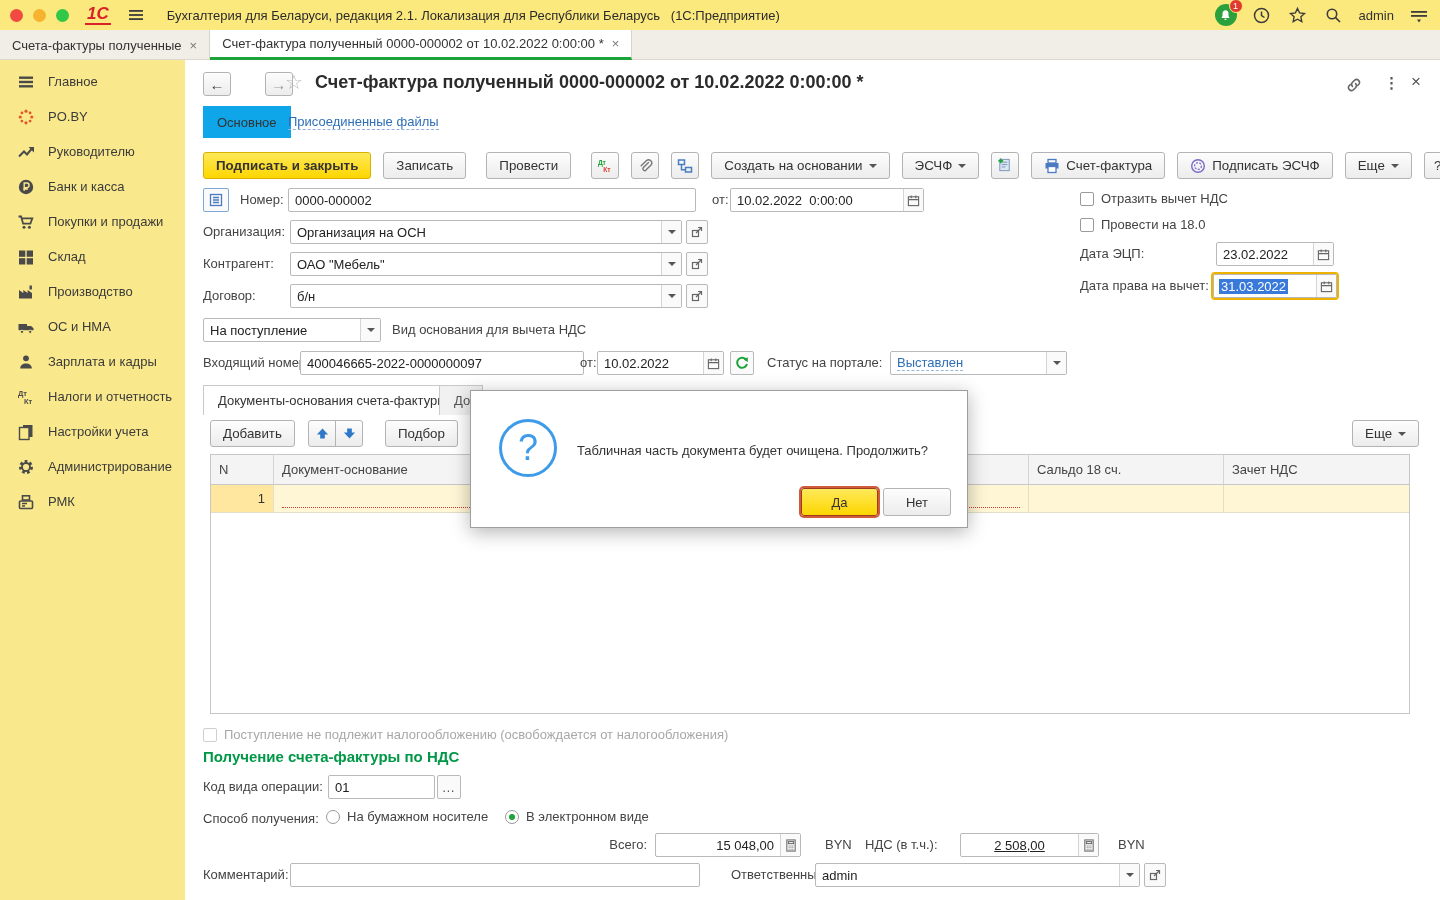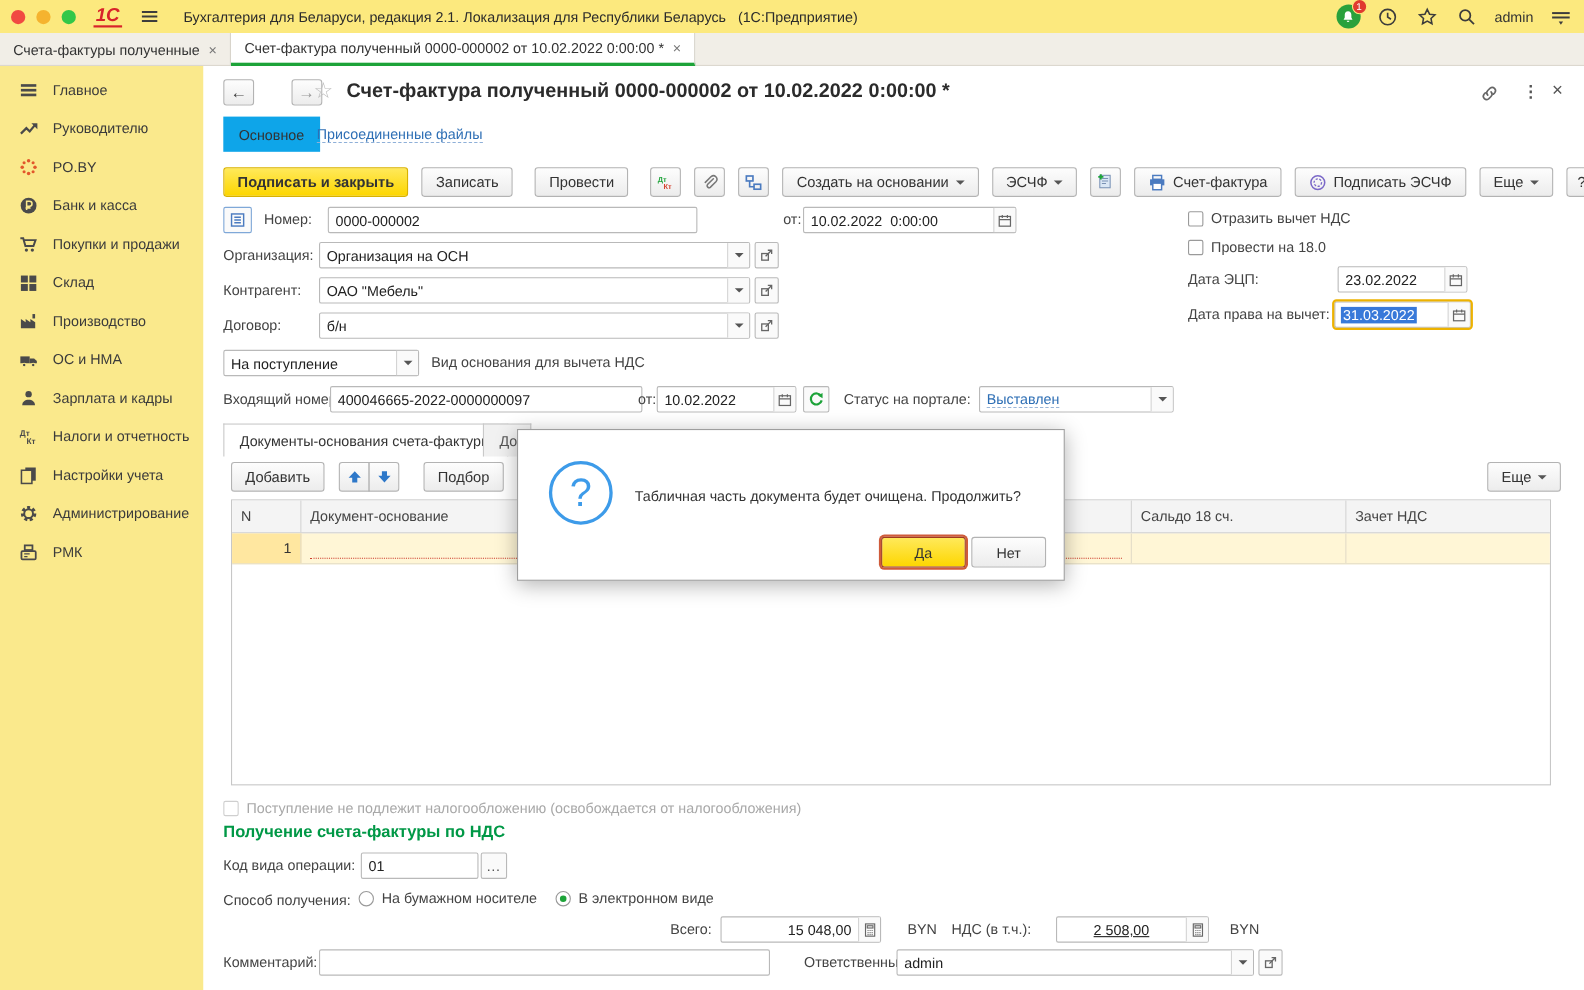--- a/index.html
+++ b/index.html
@@ -147,39 +147,39 @@
           <g fill="#4a4a4a">
             <rect x="2" y="3.5" width="14" height="2.4"></rect>
             <rect x="2" y="7.8" width="14" height="2.4"></rect>
             <rect x="2" y="12.1" width="14" height="2.4"></rect>
           </g>
         </svg>
       <span>Главное</span>
     </div>
     <div class="snav">
       <svg width="18" height="18" viewBox="0 0 18 18">
-          <path d="M2 13.5 L7 8.5 L10 11.5 L14.5 6" fill="none" stroke="#4a4a4a" stroke-width="2"></path>
-          <polygon points="11.5,4 17,4 17,9.5" fill="#4a4a4a"></polygon>
-        </svg>
-      <span>Руководителю</span>
-    </div>
-    <div class="snav">
-      <svg width="18" height="18" viewBox="0 0 18 18">
           <g fill="#e2572b">
             <circle cx="9" cy="3.2" r="1.6"></circle>
             <circle cx="13.1" cy="4.9" r="1.4"></circle>
             <circle cx="14.8" cy="9" r="1.6"></circle>
             <circle cx="13.1" cy="13.1" r="1.4"></circle>
             <circle cx="9" cy="14.8" r="1.6"></circle>
             <circle cx="4.9" cy="13.1" r="1.4"></circle>
             <circle cx="3.2" cy="9" r="1.6"></circle>
             <circle cx="4.9" cy="4.9" r="1.4"></circle>
           </g>
         </svg>
       <span>PO.BY</span>
+    </div>
+    <div class="snav">
+      <svg width="18" height="18" viewBox="0 0 18 18">
+          <path d="M2 13.5 L7 8.5 L10 11.5 L14.5 6" fill="none" stroke="#4a4a4a" stroke-width="2"></path>
+          <polygon points="11.5,4 17,4 17,9.5" fill="#4a4a4a"></polygon>
+        </svg>
+      <span>Руководителю</span>
     </div>
     <div class="snav">
       <svg width="18" height="18" viewBox="0 0 18 18">
           <circle cx="9" cy="9" r="7.2" fill="#4a4a4a"></circle>
           <path d="M7.2 12.8V5h2.6a2.3 2.3 0 0 1 0 4.6H7.2 M6.2 11h4.6" fill="none" stroke="#fae98c" stroke-width="1.4"></path>
         </svg>
       <span>Банк и касса</span>
     </div>
     <div class="snav">
       <svg width="18" height="18" viewBox="0 0 18 18">
@@ -349,21 +349,21 @@
     </div>
 
     
     <button class="sq-btn" style="left:18px;top:128px;width:26px;border-color:#7fa8d8">
       <svg width="14" height="14" viewBox="0 0 14 14" fill="none" stroke="#4b7bc0" stroke-width="1.3">
           <rect x="1.5" y="1.5" width="11" height="11"></rect>
           <path d="M4 4.5h6M4 7h6M4 9.5h6"></path>
         </svg>
     </button>
     <span class="lbl" style="left:55px;top:132px">Номер:</span>
-    <div class="fld" style="left:113px;top:128px;width:336px">
+    <div class="fld" style="left:103px;top:128px;width:408px">
       <input class="txt" value="0000-000002" style="">
     </div>
     <span class="lbl" style="left:527px;top:132px">от:</span>
     <div class="fld" style="left:545px;top:128px;width:194px">
       <input class="txt" value="10.02.2022  0:00:00" style="">
       <span class="dd">
         <svg width="13" height="13" viewBox="0 0 14 14" fill="none" stroke="#666" stroke-width="1.2">
             <rect x="1.5" y="3" width="11" height="9.5"></rect>
             <path d="M1.5 6h11M4.5 1.5v3M9.5 1.5v3"></path>
           </svg>

